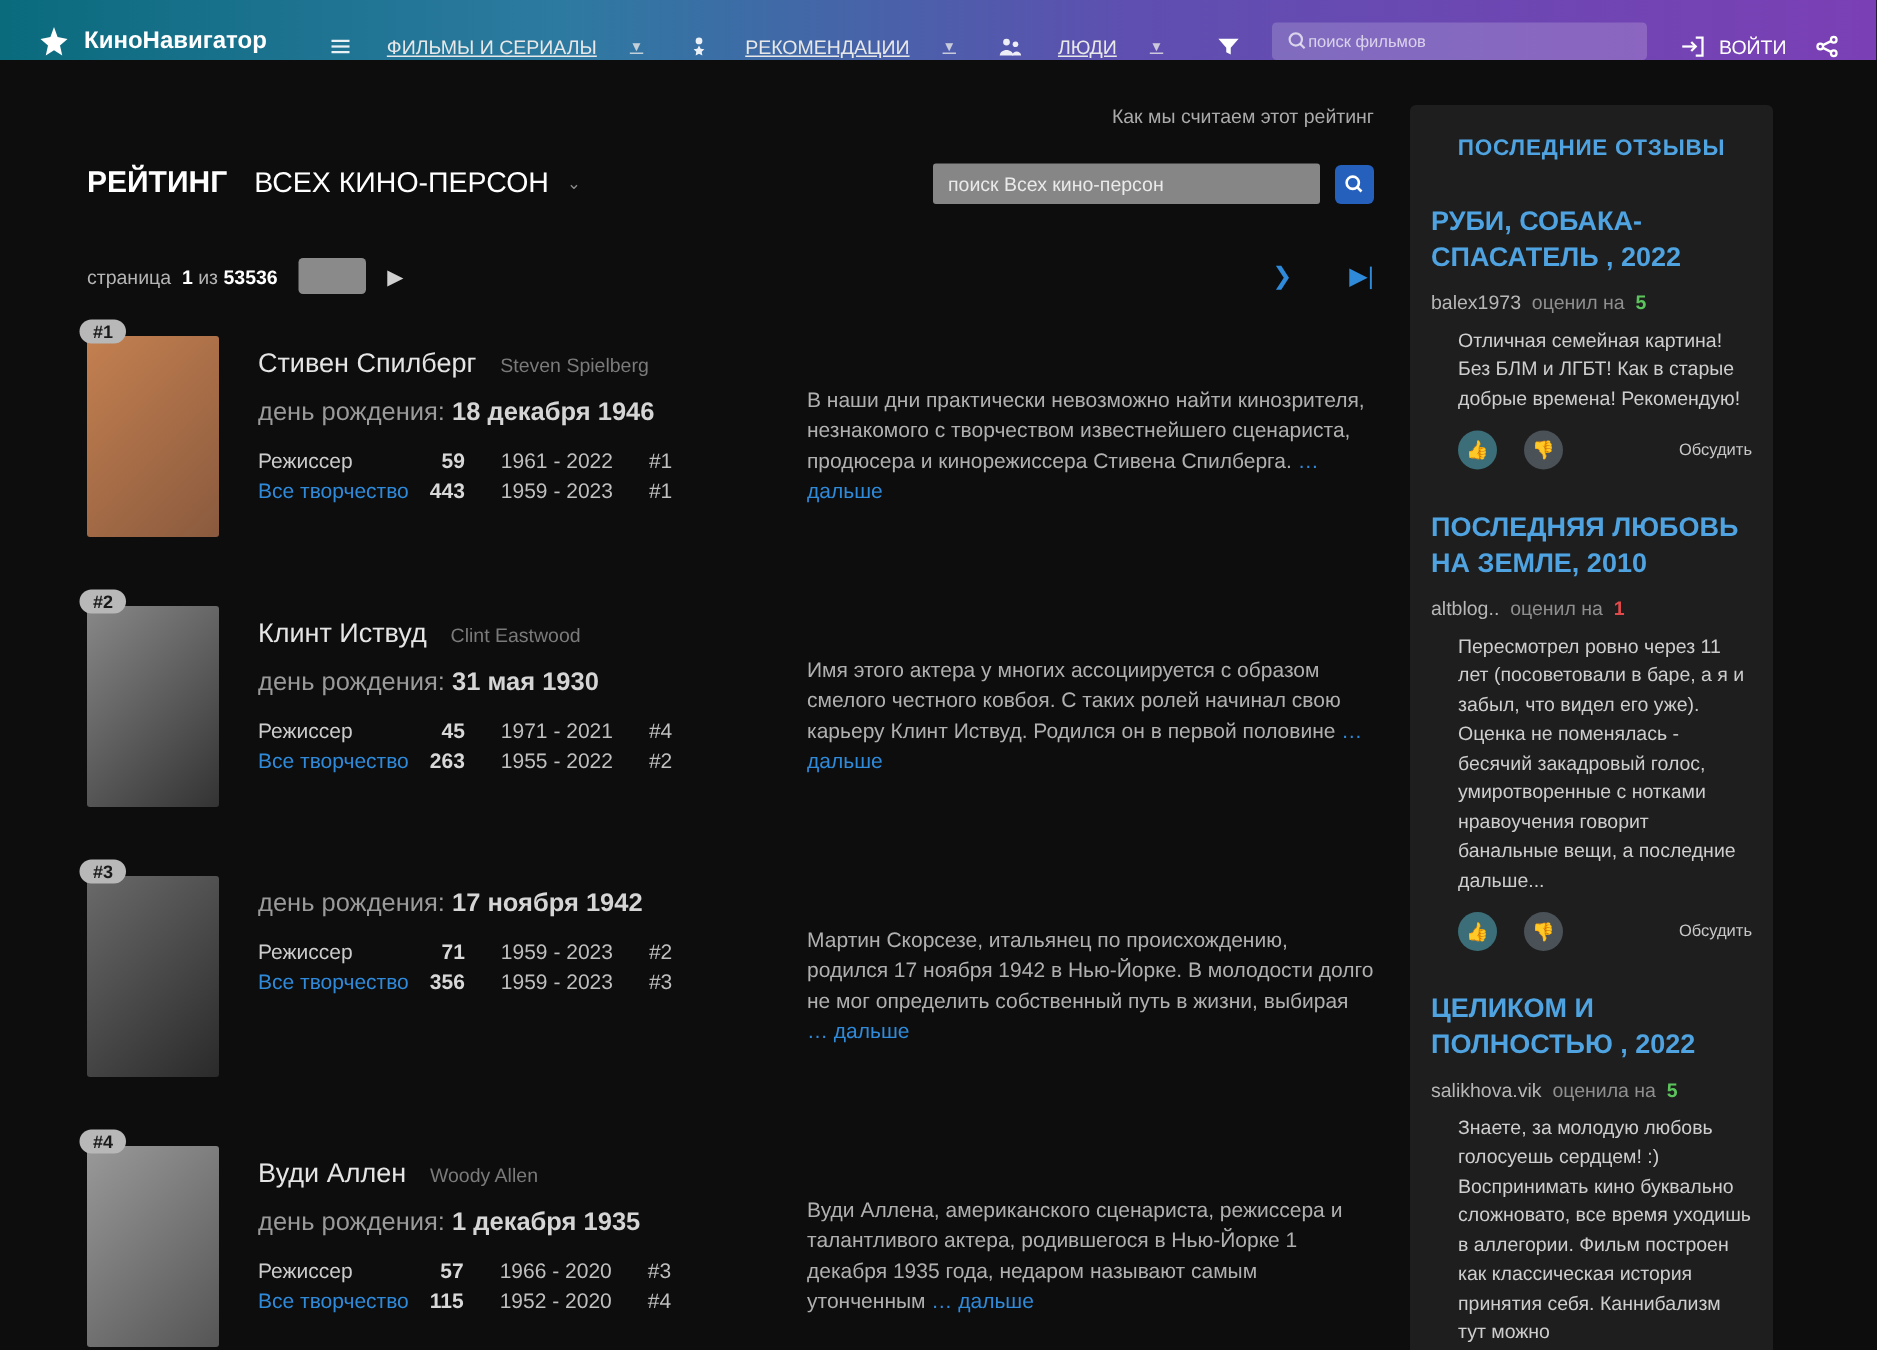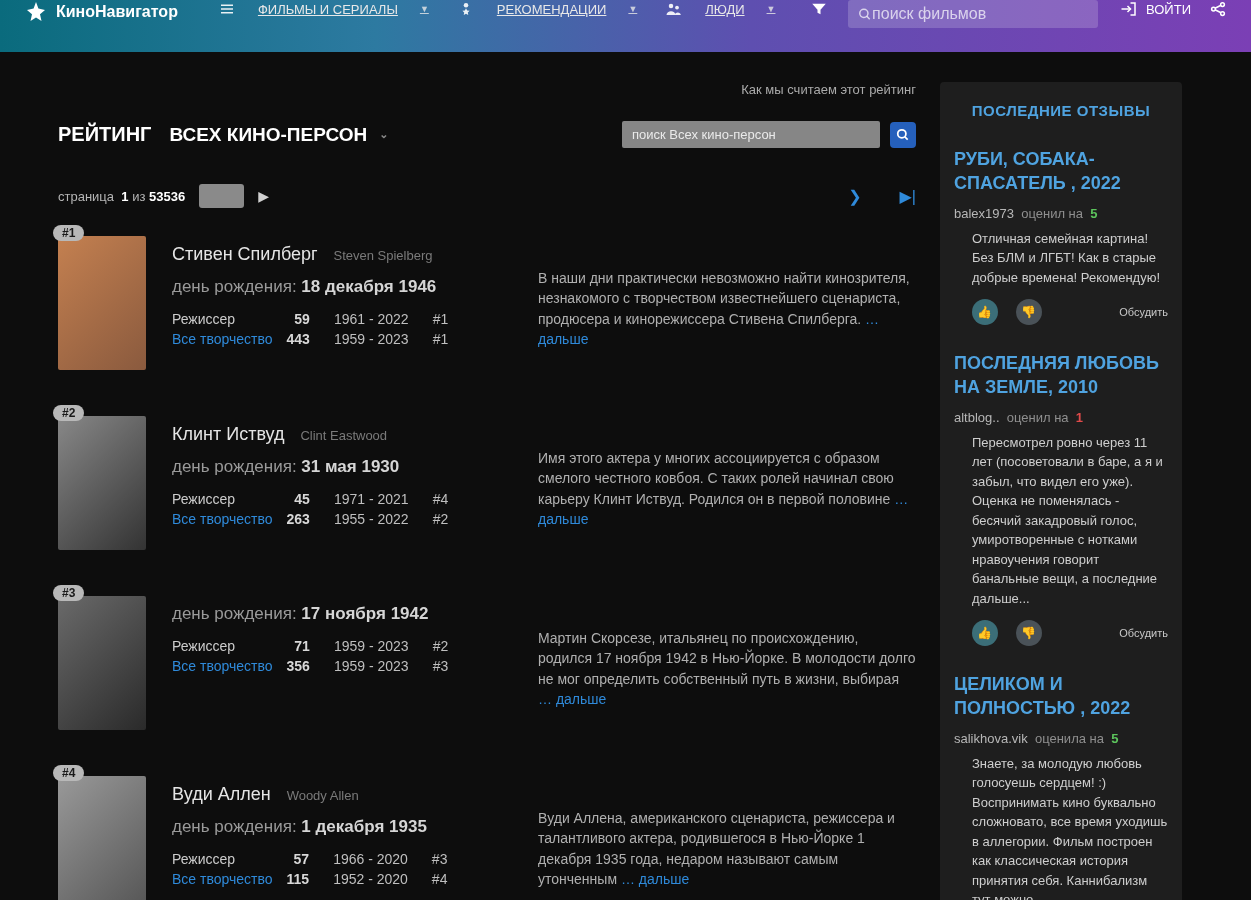--- a/index.html
+++ b/index.html
@@ -5,22 +5,22 @@
 * { margin: 0; padding: 0; box-sizing: border-box; }
 body {
   font-family: Arial, "Helvetica Neue", Helvetica, sans-serif;
   background: #0d0d0d;
   color: #c0c0c0;
   font-size: 14px;
   width: 1251px;
 }
 .header {
   display: flex;
-  align-items: flex-start;
-  height: 52px;
+  align-items: flex-end;
+  height: 40px;
   background: linear-gradient(90deg, #0a6b7d 0%, #2d7aa1 30%, #5e4fb0 60%, #7b3fb5 100%);
   padding: 0 24px;
 }
 .logo {
   display: flex;
   align-items: center;
   gap: 8px;
   color: #fff;
   font-weight: bold;
   font-size: 16px;
@@ -48,33 +48,33 @@
   background: rgba(255,255,255,0.18);
   border-radius: 3px;
   padding: 5px 10px;
   width: 250px;
   margin-right: 22px;
 }
 .search-box input {
   background: transparent;
   border: none;
   color: #fff;
-  font-size: 16px;
+  font-size: 11px;
   width: 100%;
   outline: none;
 }
 .search-box input::placeholder { color: rgba(255,255,255,0.7); }
 .login { display: flex; align-items: center; gap: 8px; color: #fff; font-size: 13px; margin-right: 18px; cursor: pointer; }
 
 .main { display: flex; padding: 30px 50px 0 58px; gap: 24px; }
 .content { flex: 0 0 858px; }
 .rating-link { text-align: right; color: #aaa; font-size: 13px; margin-bottom: 24px; cursor: pointer; }
 .title-row { display: flex; align-items: center; gap: 18px; margin-bottom: 8px; }
 .title-main { color: #fff; font-weight: bold; font-size: 20px; }
-.title-sub { color: #fff; font-weight: bold; font-size: 19px; cursor: pointer; display: flex; align-items: center; gap: 12px; }
+.title-sub { color: #fff; font-weight: normal; font-size: 19px; cursor: pointer; display: flex; align-items: center; gap: 12px; }
 .title-sub .arrow { font-size: 11px; color: #888; }
 .title-spacer { flex: 1; }
 .person-search {
   display: flex; align-items: center; gap: 10px;
 }
 .person-search input {
   background: #868686; border: none; color: #fff; padding: 6px 10px;
   width: 258px; border-radius: 2px; font-size: 13px; outline: none;
 }
 .person-search input::placeholder { color: #eaeaea; }

